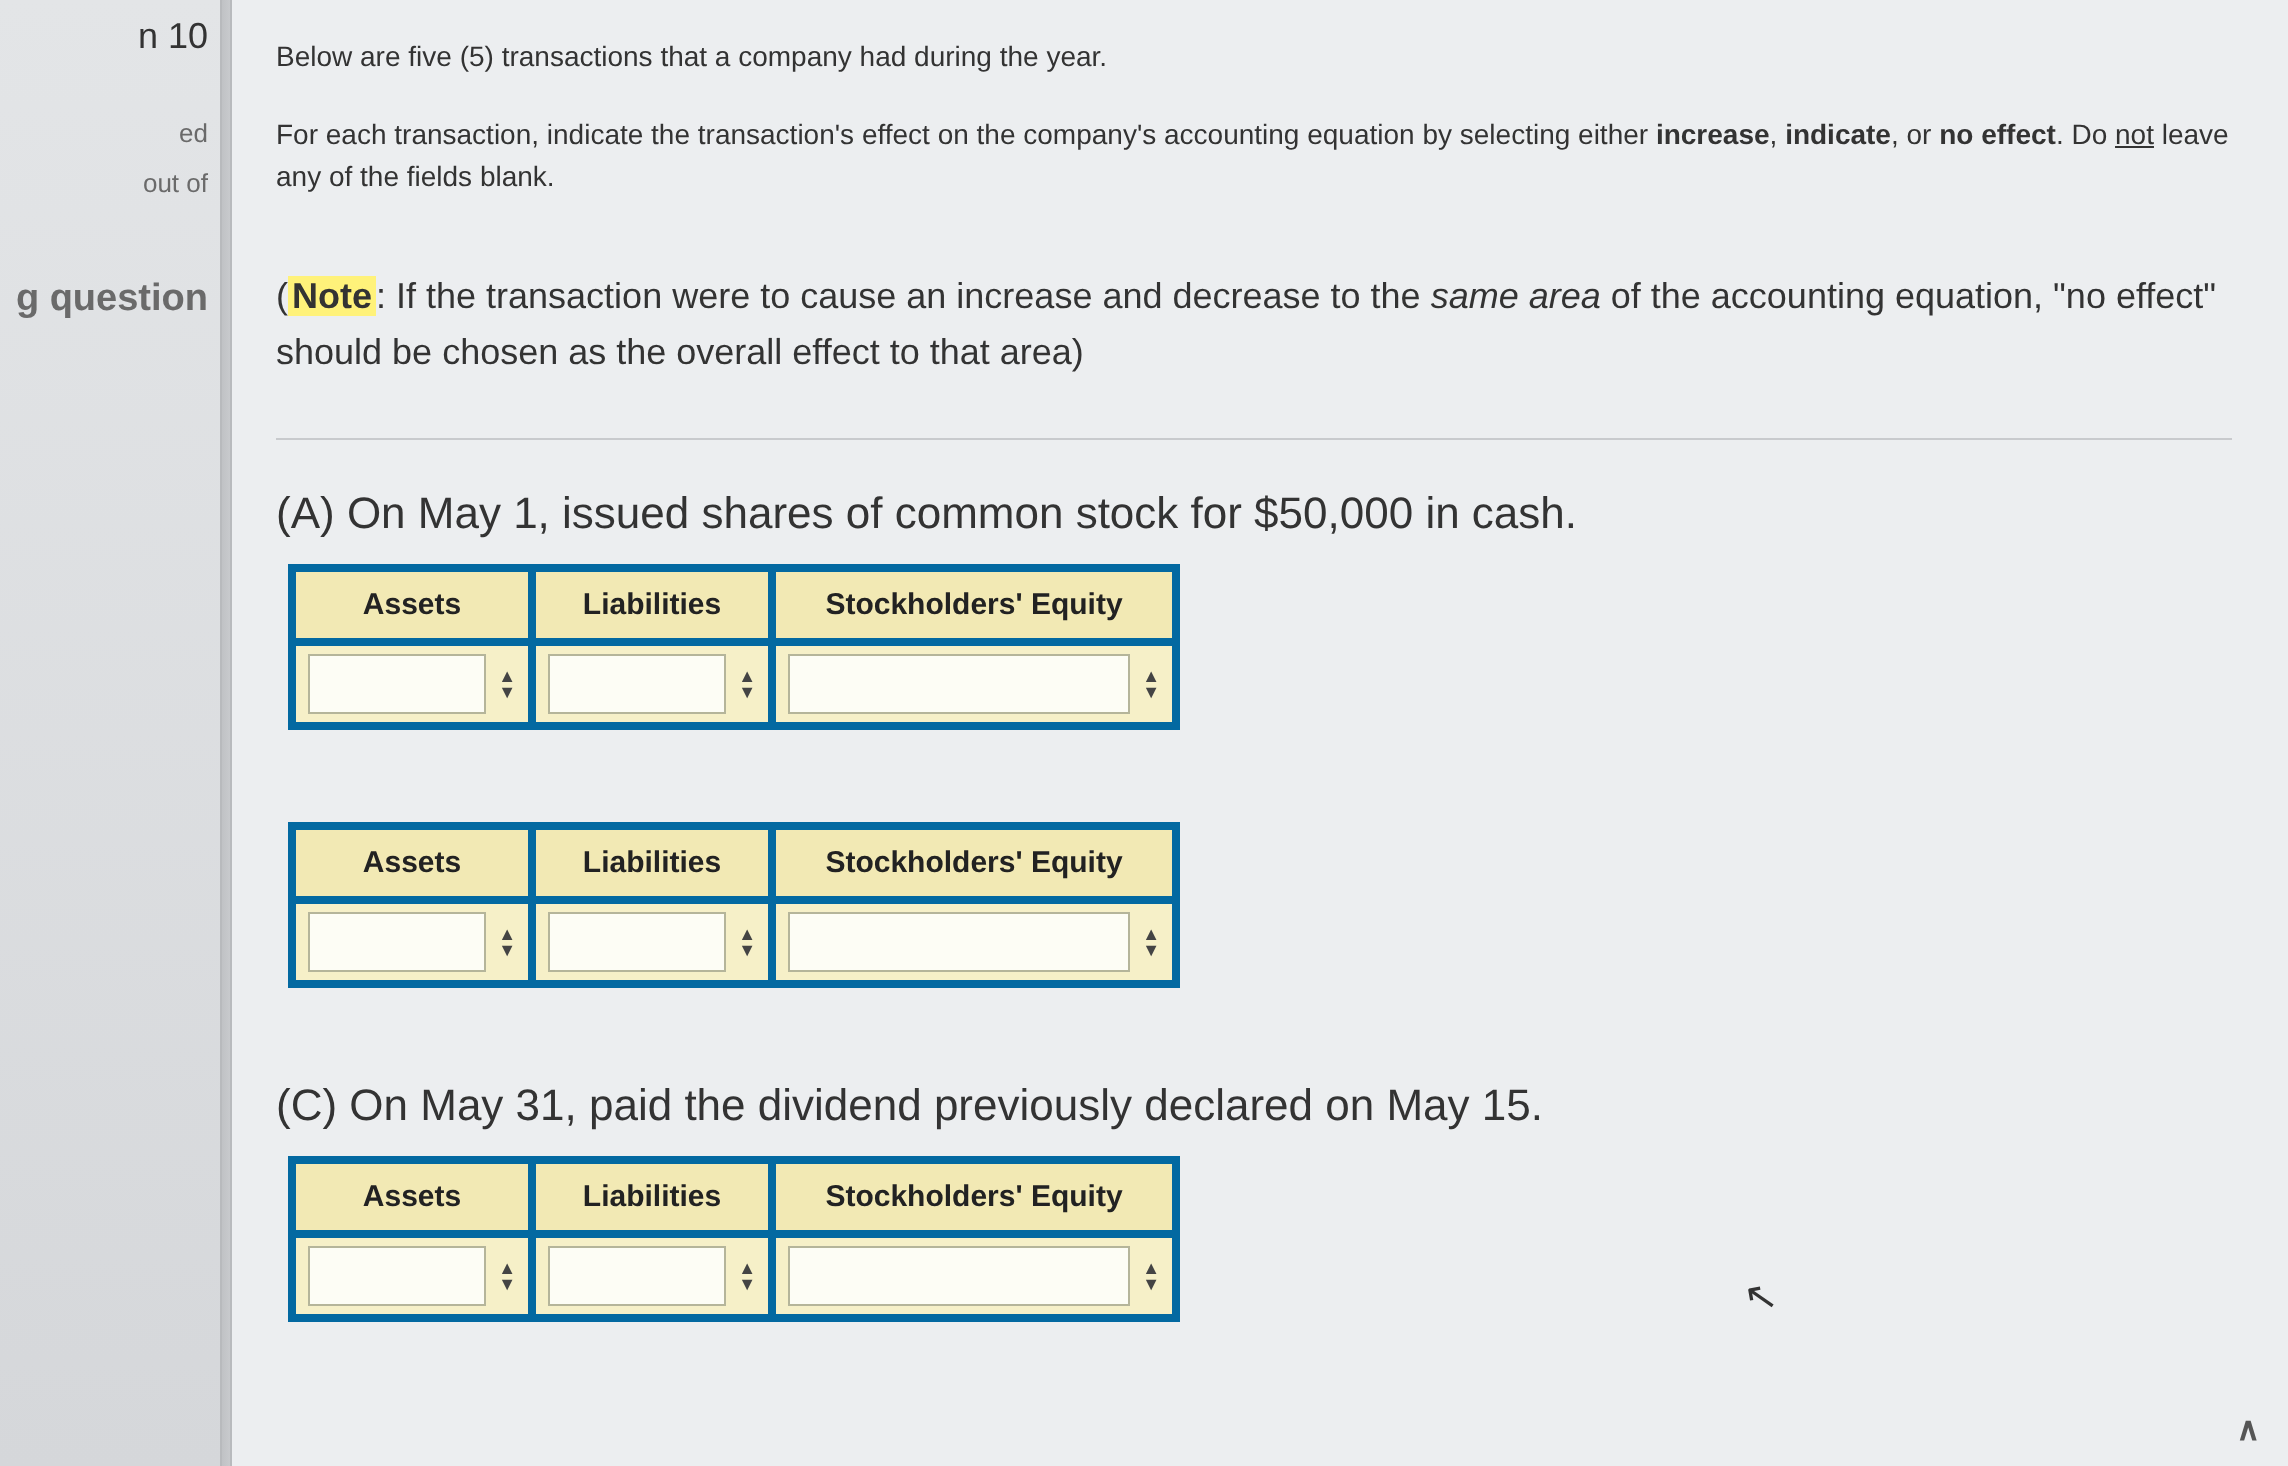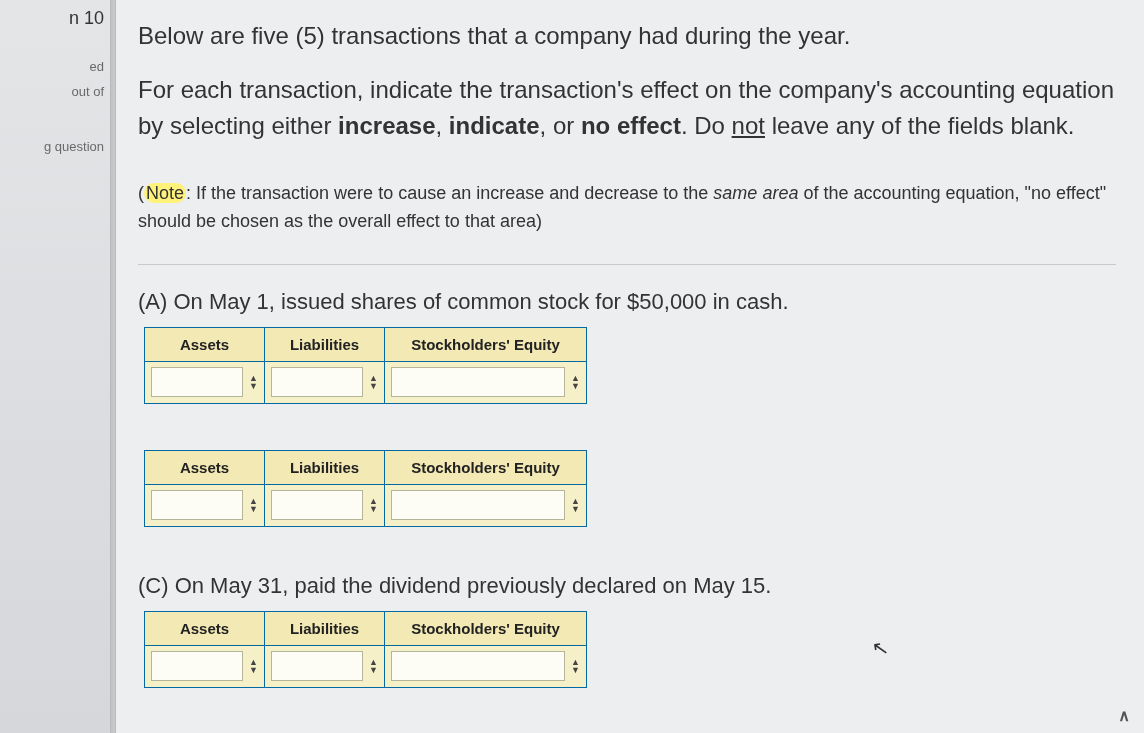--- a/index.html
+++ b/index.html
@@ -13,50 +13,50 @@
   .sidebar {
     width: 110px;
     padding: 8px 6px 0 0;
     text-align: right;
     font-size: 14px;
     color: #5a5a5a;
     background: linear-gradient(to bottom, #e3e5e7, #d5d7da);
   }
   .sidebar .q-num { font-size: 18px; color: #333; padding-left: 10px; margin-bottom: 30px;}
   .sidebar .s-line { margin: 10px 0 10px 0; font-size: 13px; color:#6a6a6a;padding-left:47px;}
-  .sidebar .flag { margin-top: 40px; font-size: 13px; color:#6a6a6a;}
+  .sidebar .flag { margin-top: 40px; font-size: 19px; color:#6a6a6a;font-weight:bold;}
   .divider {
     width: 6px;
     background: linear-gradient(to right, #c0c2c5, #c8cacd);
     border-left: 1px solid #b8babd;
     border-right: 1px solid #b8babd;
   }
   .content {
     flex: 1;
     background: #eceef0;
     padding: 18px 28px 0 22px;
     position: relative;
   }
-  .intro { font-size: 24px; color: #333; margin-bottom: 18px; line-height: 1.5; }
+  .intro { font-size: 14px; color: #333; margin-bottom: 18px; line-height: 1.5; }
   .intro .bold { font-weight: bold; }
   .intro .underline { text-decoration: underline; }
   .note-block { font-size: 18px; color: #333; margin: 36px 0 28px 0; line-height: 1.55; }
-  .note-hl { background: #fff27a; padding: 0 2px; font-weight: normal; border-radius: 10px; }
+  .note-hl { background: #fff27a; padding: 0 2px; font-weight: bold; }
   .note-block .ital { font-style: italic; }
   hr.sep {
     border: none; border-top: 1px solid #c8cacd; margin: 14px 0 24px 0;
   }
   .question { margin-bottom: 46px; }
   .q-text { font-size: 22px; color: #333; margin-bottom: 12px; }
   table.acct {
     border-collapse: collapse;
     margin-left: 6px;
   }
   table.acct th, table.acct td {
-    border: 1px solid #0369a1;
+    border: 4px solid #0369a1;
     vertical-align: middle;
   }
   table.acct th {
     background: #f2e9b4;
     font-weight: bold;
     font-size: 15px;
     color: #222;
     padding: 8px 14px;
   }
   table.acct td {

